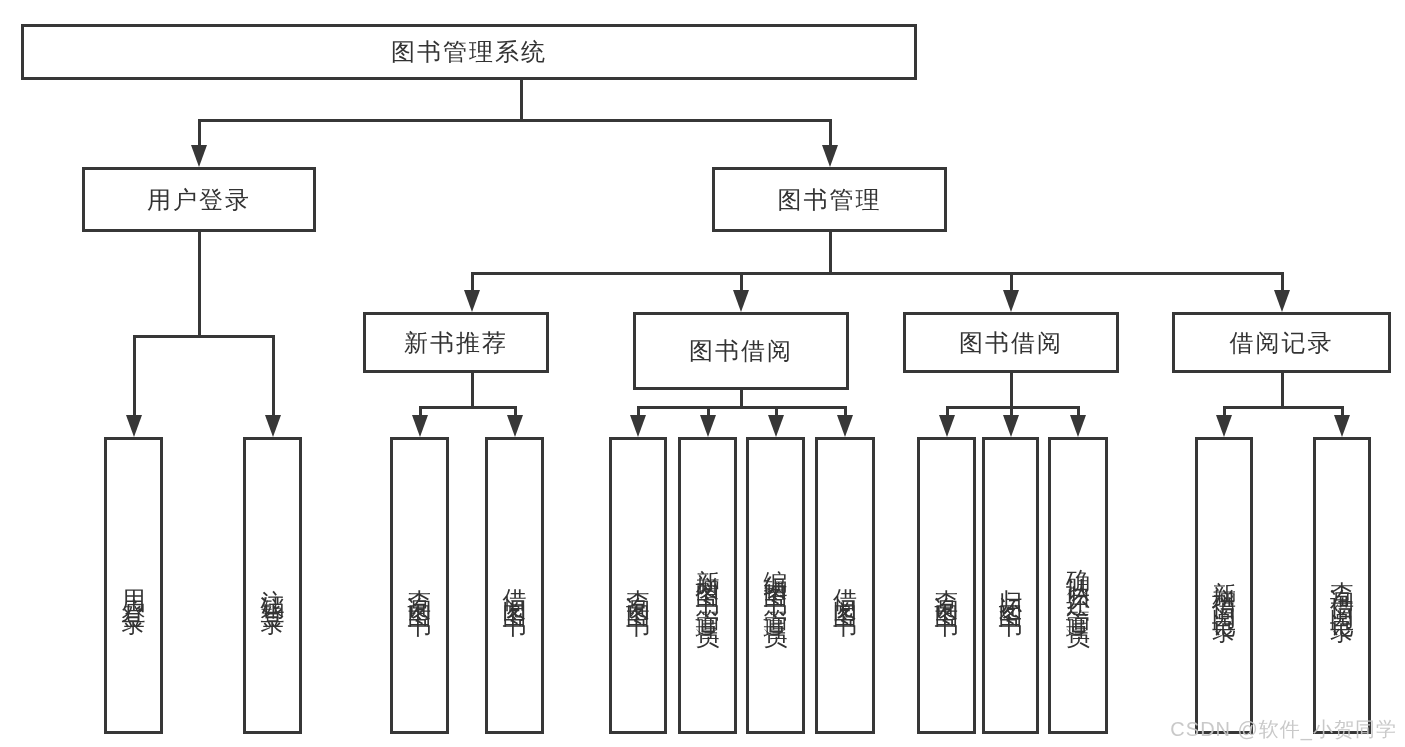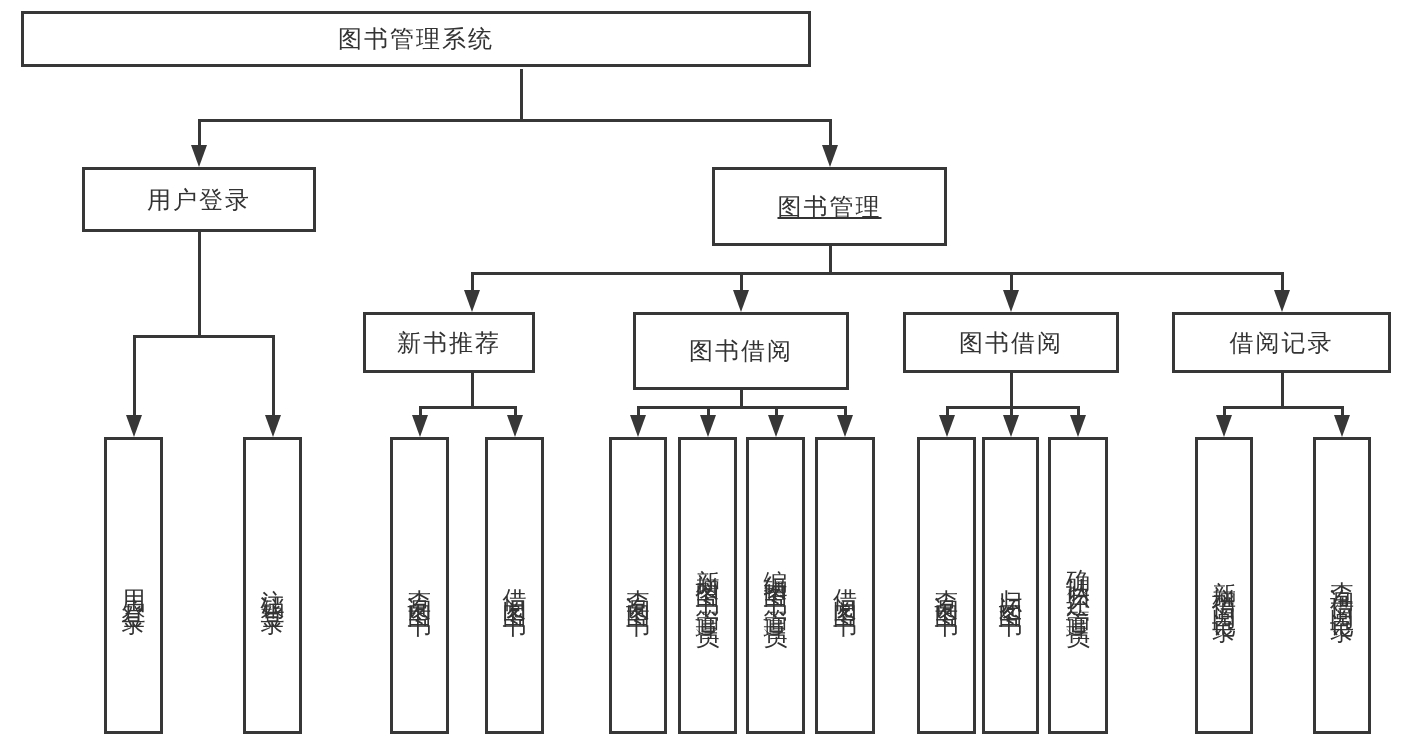--- a/index.html
+++ b/index.html
@@ -52,30 +52,31 @@
     color:rgba(198,198,198,0.95);
     letter-spacing:1px;
     z-index:5;
     white-space:nowrap;
   }
 </style>
 </head>
 <body>
 
 <div id="canvas">
-<div class="box" style="left: 21px; top: 11px; width: 790px; height: 56px; justify-content: center;">
+  <div class="watermark">CSDN @软件_小贺同学</div>
+<div class="box" style="left: 21px; top: 24px; width: 896px; height: 56px; justify-content: center;">
       <span class="lbl">图书管理系统</span>
     </div>
     <div class="box" style="left: 82px; top: 167px; width: 234px; height: 65px;">
       <span class="lbl">用户登录</span>
     </div>
-    <div class="box" style="left: 712px; top: 167px; width: 235px; height: 79px; text-decoration: underline;">
+    <div class="box" style="left: 712px; top: 167px; width: 235px; height: 65px;">
       <span class="lbl">图书管理</span>
     </div>
-    <div class="box" style="left: 363px; top: 312px; width: 172px; height: 61px; align-items: center;">
+    <div class="box" style="left: 363px; top: 312px; width: 186px; height: 61px; align-items: center;">
       <span class="lbl">新书推荐</span>
     </div>
     <div class="box" style="left: 633px; top: 312px; width: 216px; height: 78px;">
       <span class="lbl">图书借阅</span>
     </div>
     <div class="box" style="left: 903px; top: 312px; width: 216px; height: 61px;">
       <span class="lbl">图书借阅</span>
     </div>
     <div class="box" style="left: 1172px; top: 312px; width: 219px; height: 61px;">
       <span class="lbl">借阅记录</span>

